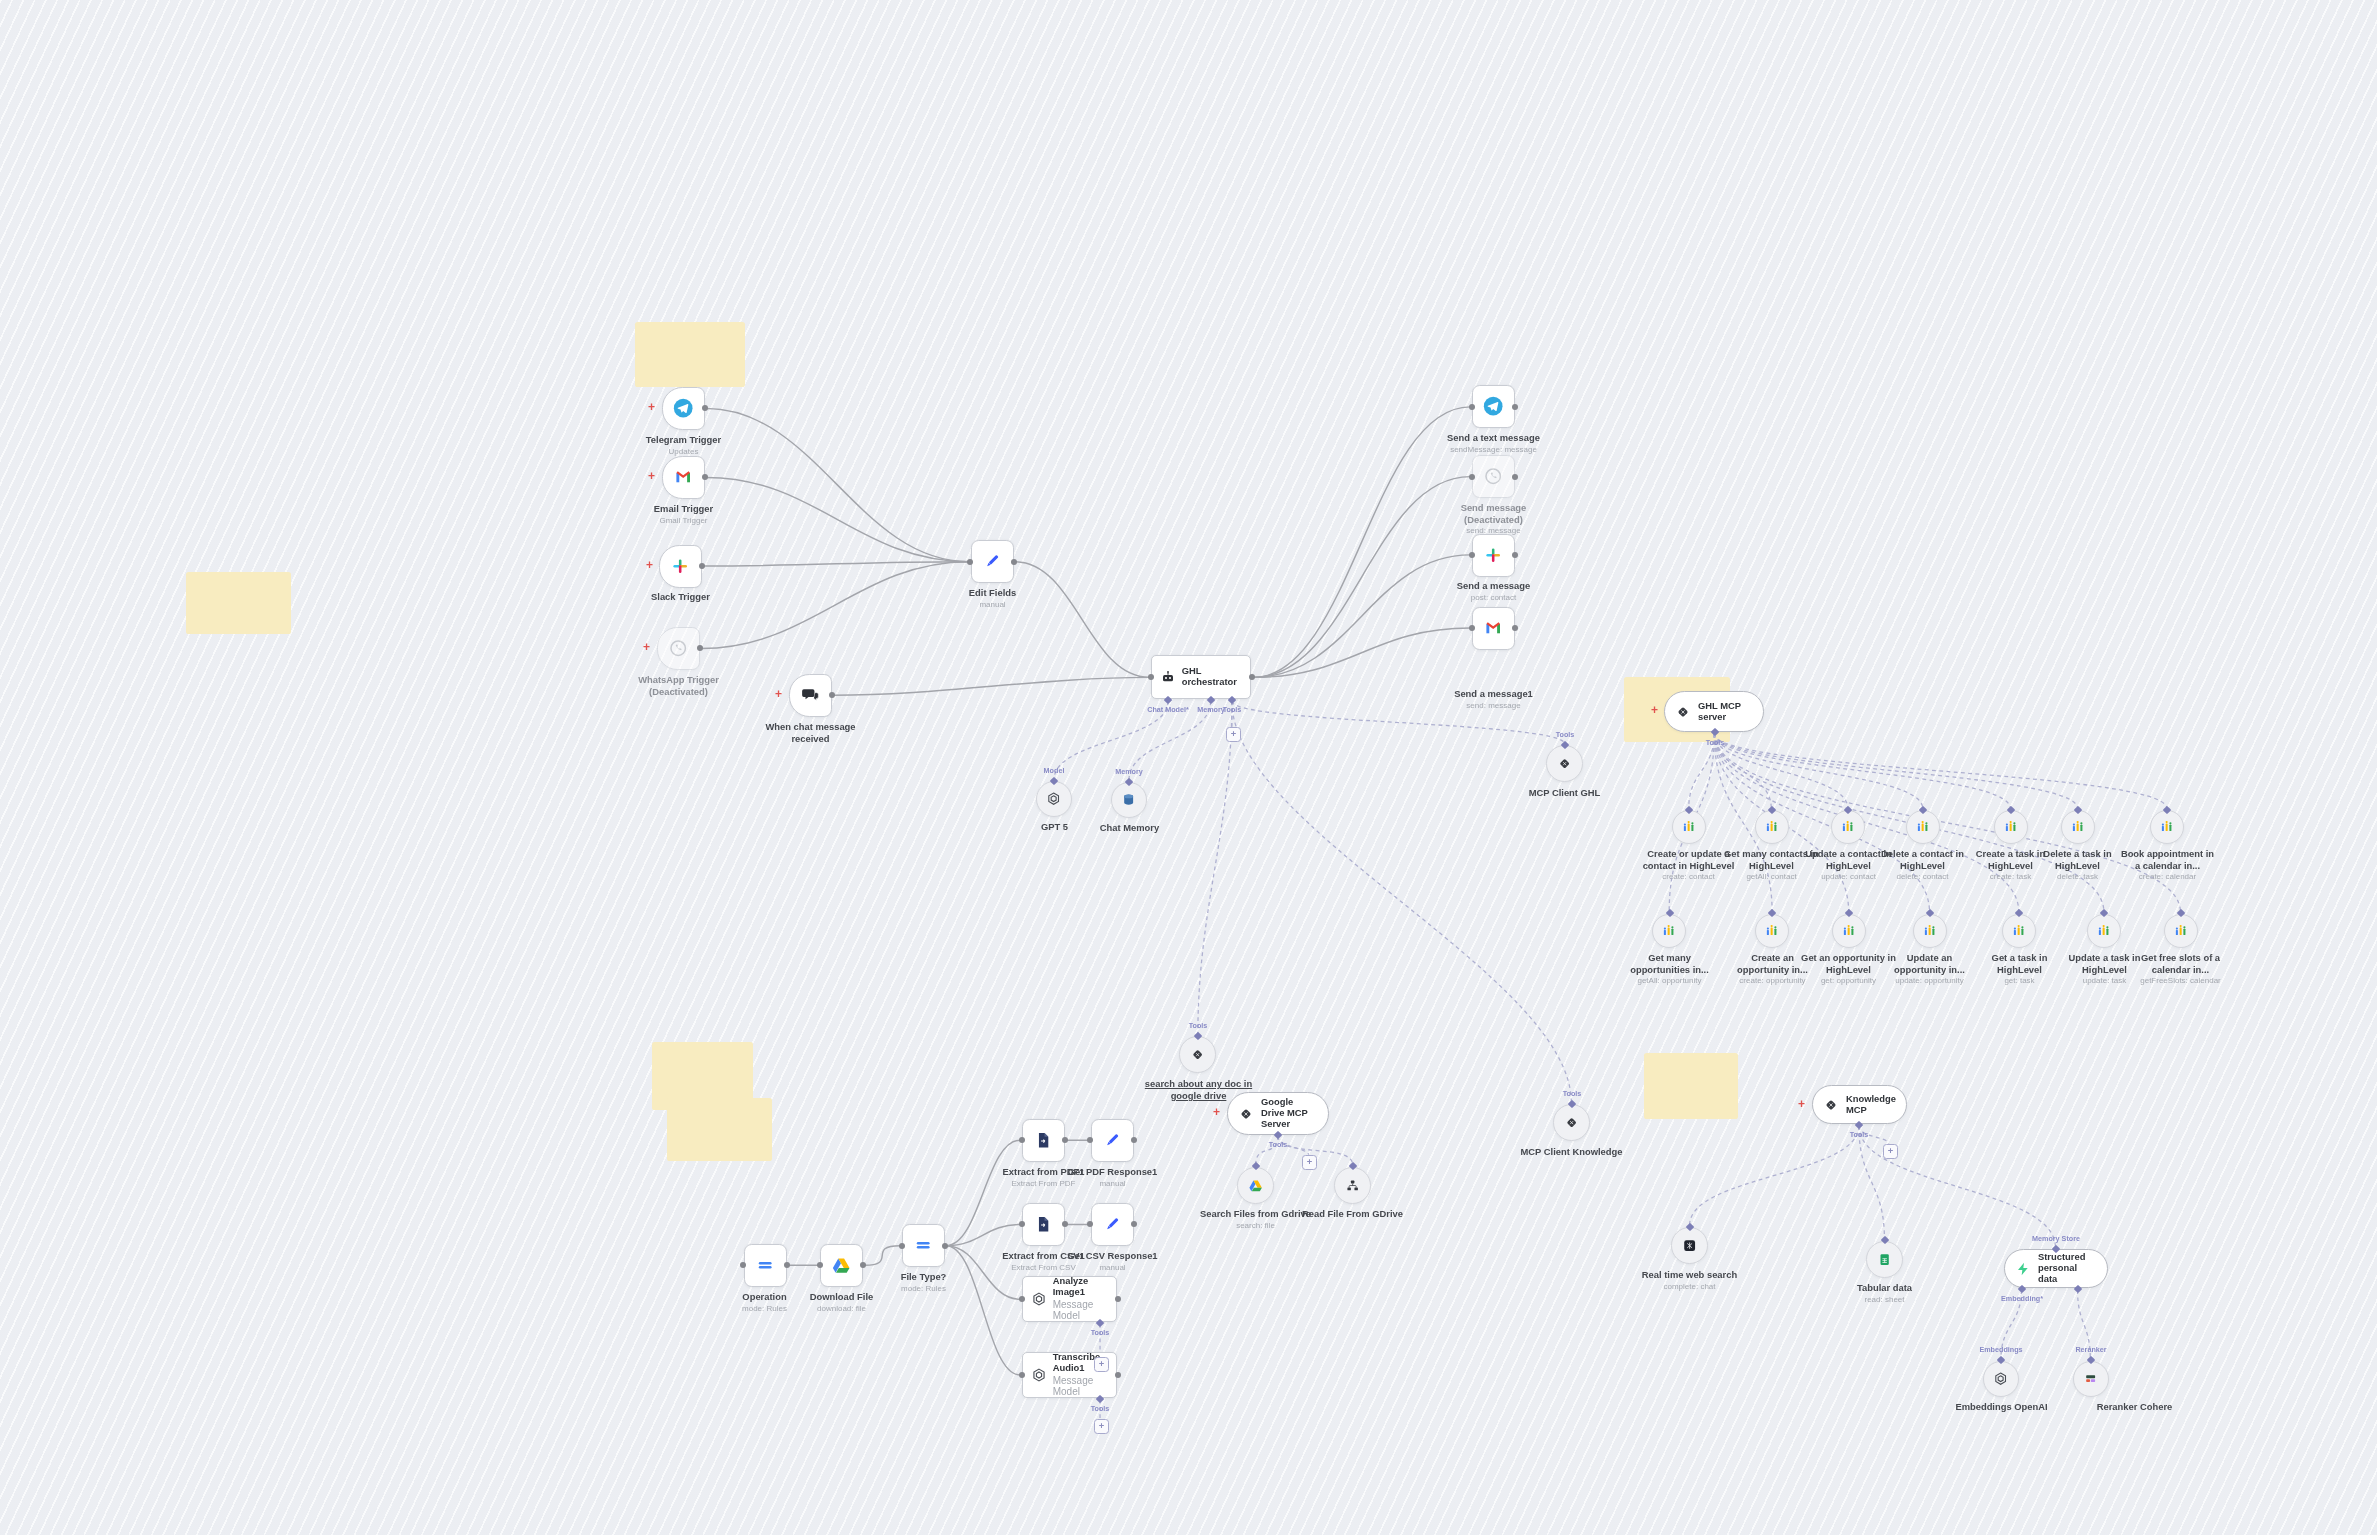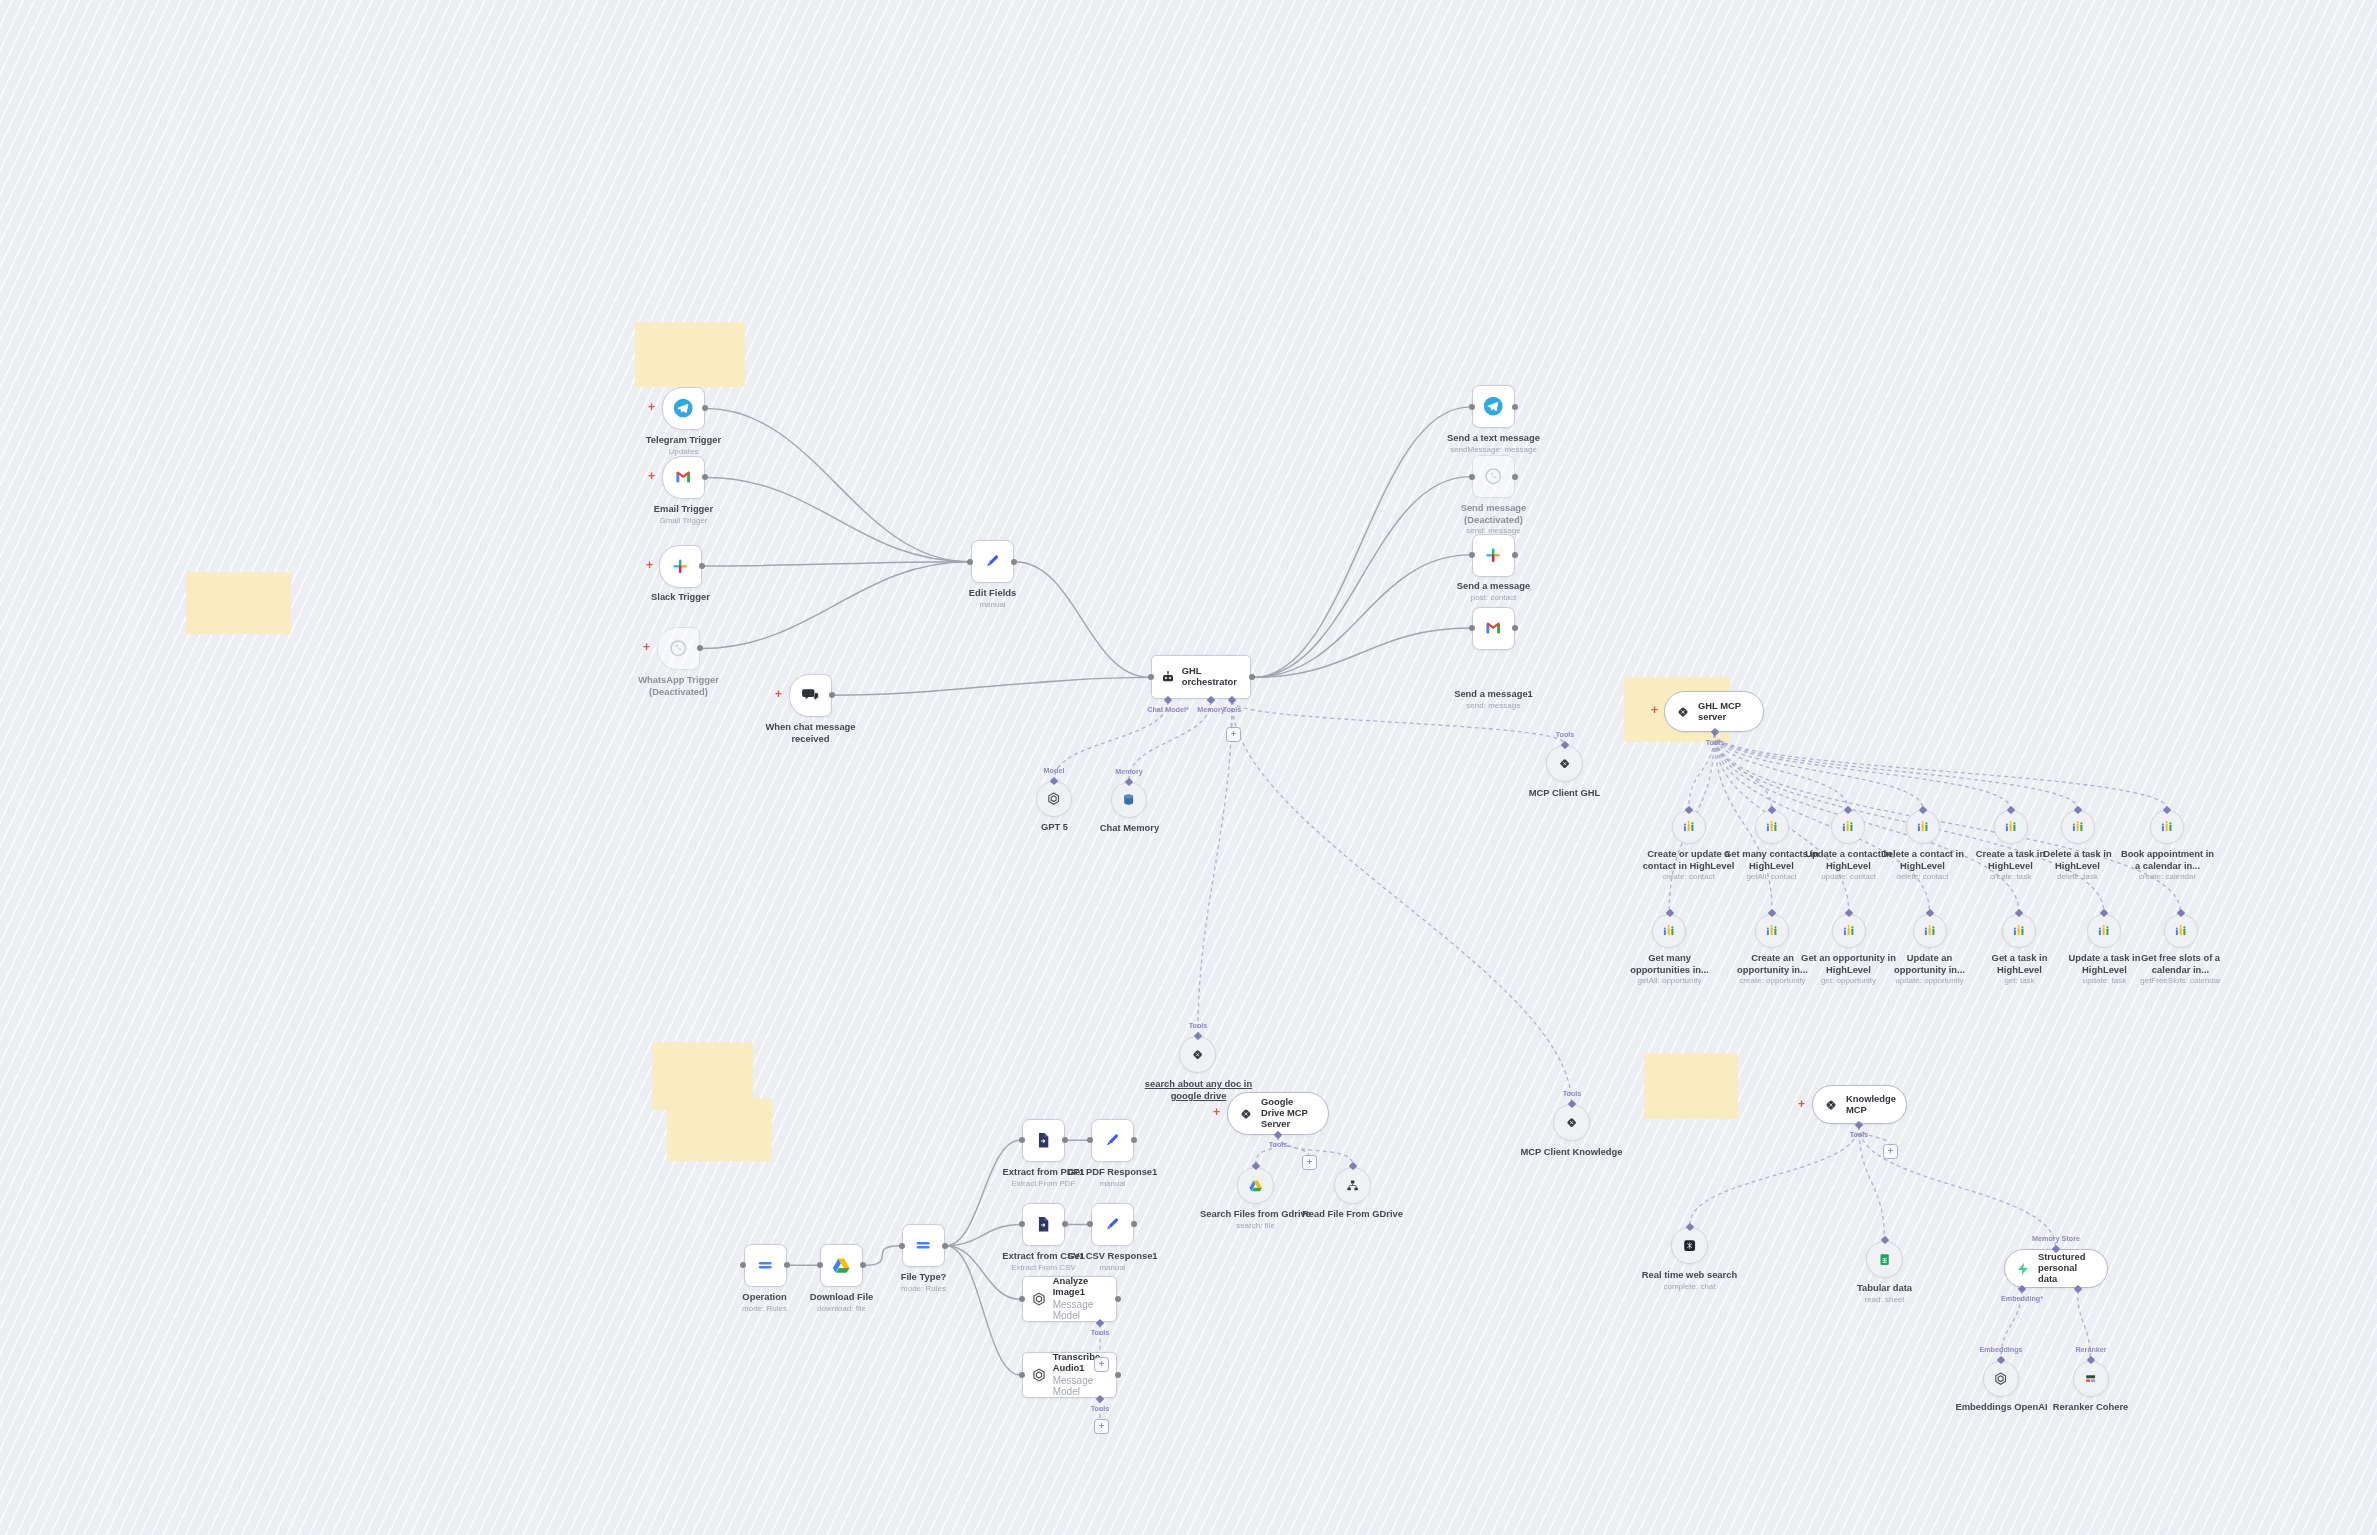--- a/index.html
+++ b/index.html
@@ -872,19 +872,19 @@
     <div class="plabel" style="left: 2001px; top: 1345px;">Embeddings</div>
     <div class="node circle" style="left: 2073px; top: 1361px; width: 36px; height: 36px;">
       <span class="icon">
         <svg width="15.3" height="15.3" viewBox="0 0 24 24">
           <rect x="5" y="6.5" width="14" height="5" rx="1.2" fill="#2e4d3f"></rect>
           <rect x="5" y="12.8" width="6" height="4.5" rx="1.2" fill="#e25d43"></rect>
           <rect x="12.2" y="12.8" width="6.8" height="4.5" rx="1.2" fill="#b987f0"></rect>
         </svg>
       </span>
     </div>
-    <div class="nlabel" style="left: 2031px; top: 1401px; width: 119px;">
+    <div class="nlabel" style="left: 2031px; top: 1401px; width: 119px; padding-left: 44px;">
       <div>Reranker Cohere</div>
     </div>
     <div class="diamond" style="left: 2088px; top: 1357px;"></div>
     <div class="plabel" style="left: 2091px; top: 1345px;">Reranker</div>
   </div>
 
 
 </body></html>

